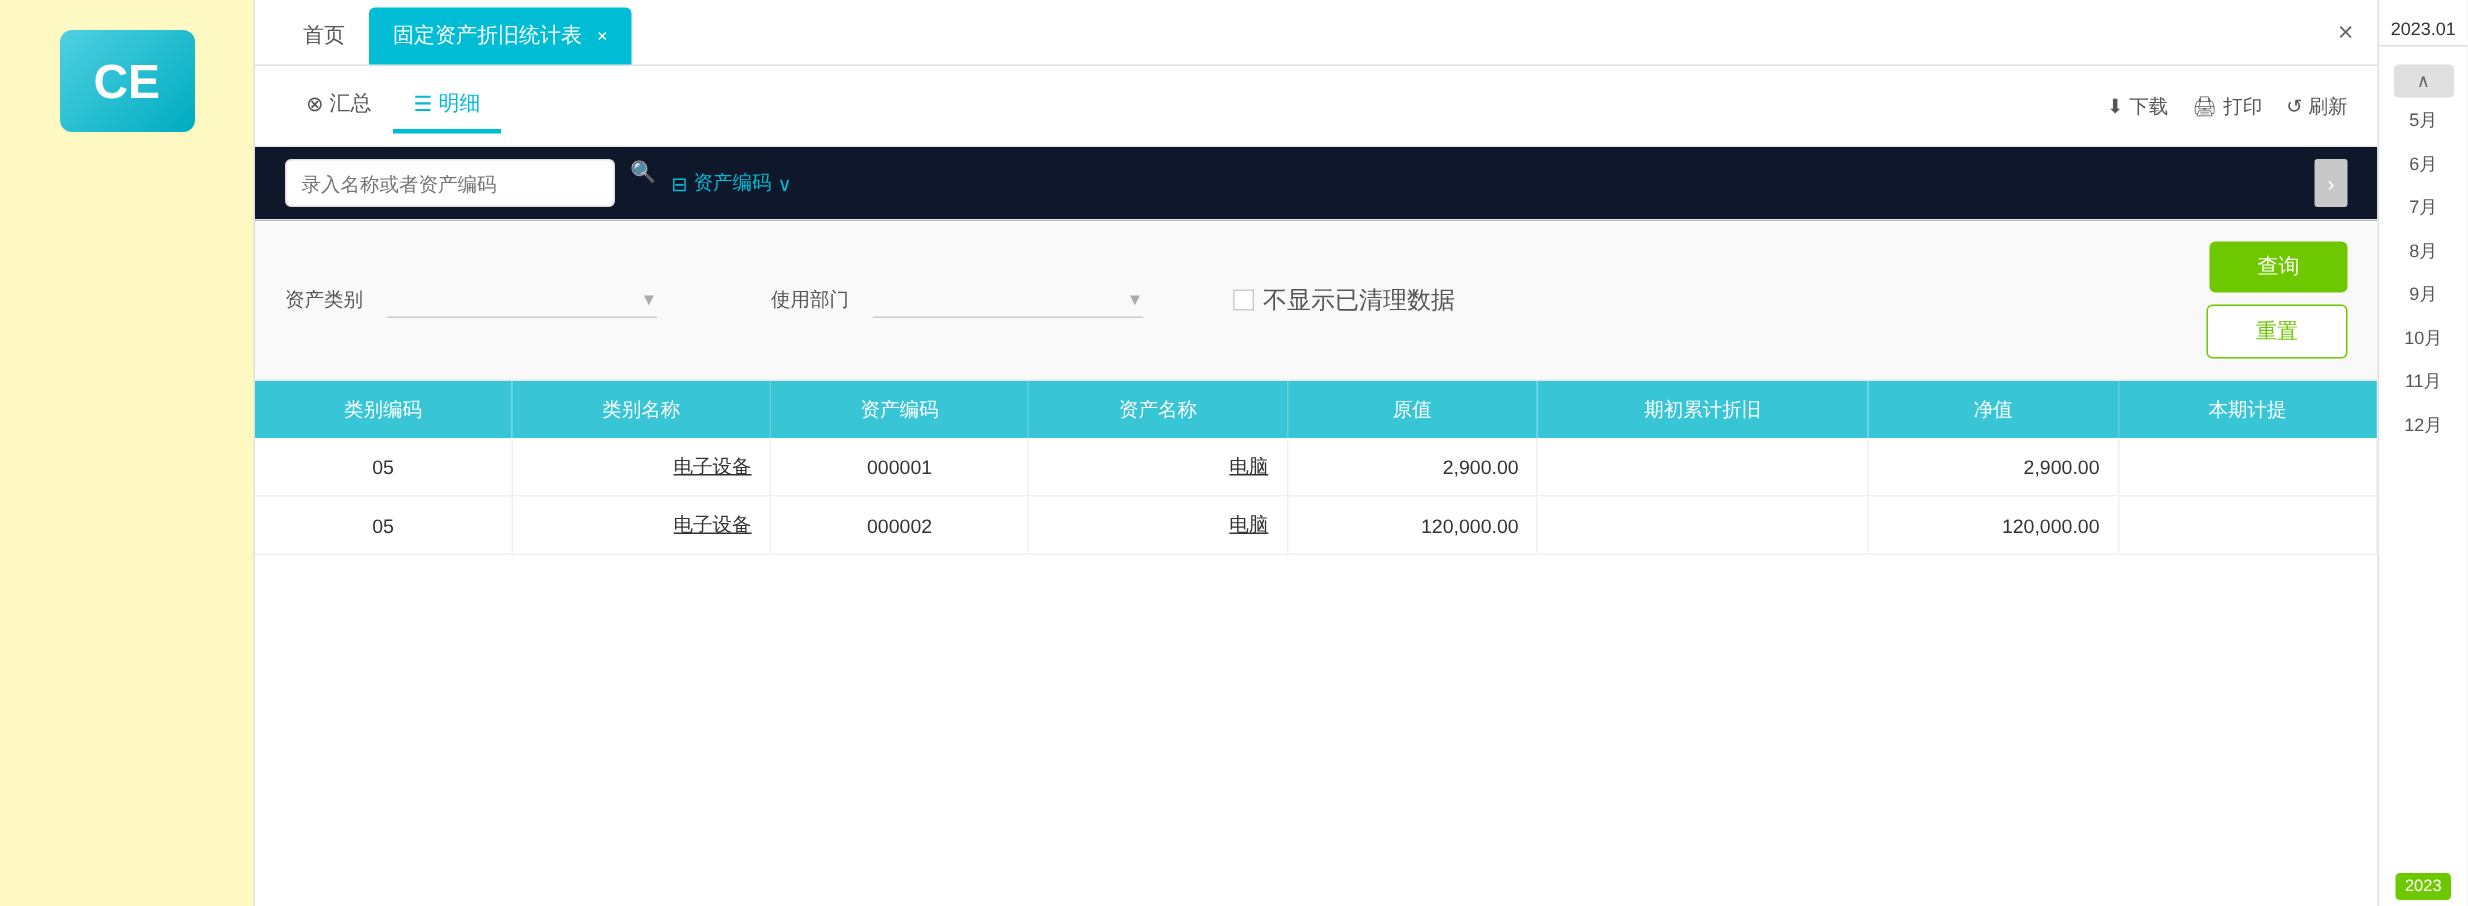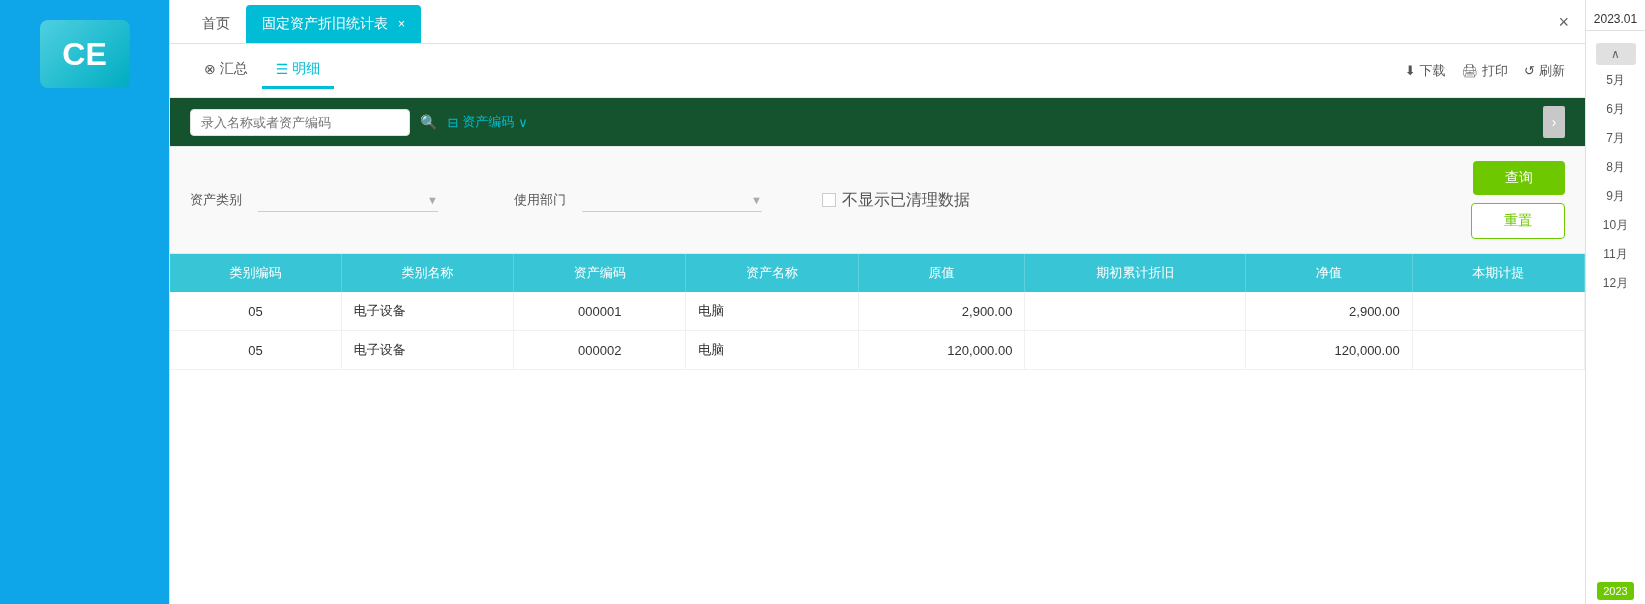--- a/index.html
+++ b/index.html
@@ -2,21 +2,21 @@
 <html><head>
   <meta charset="utf-8">
   <style>
     * { box-sizing: border-box; margin: 0; padding: 0; }
     body { font-family: "Microsoft YaHei", "PingFang SC", sans-serif; font-size: 13px; background: #f0f2f5; color: #333; width: 1645px; height: 604px; overflow: hidden; display: flex; }
 
     
     .logo-area {
       width: 170px;
       min-width: 170px;
-      background: #0ea5e9;
+      background: #fef9c3;
       display: flex;
       flex-direction: column;
       align-items: center;
       padding-top: 10px;
       border-right: 1px solid #e0e0e0;
     }
     .logo-circle {
       width: 90px;
       height: 68px;
       border-radius: 8px;
@@ -232,21 +232,21 @@
     tbody tr {
       background: #fff;
       border-bottom: 1px solid #f0f0f0;
     }
     tbody td {
       padding: 10px 12px;
       text-align: center;
       border-right: 1px solid #f0f0f0;
     }
     tbody td.right { text-align: right; }
-    tbody td.left { text-align: left; }
+    tbody td.left { text-align: right; text-decoration: underline; }
     .total-row {
       background: #e8f8fd !important;
     }
     .total-row td { font-weight: normal; color: #333; }
     .total-icon { color: #00bcd4; margin-right: 4px; font-size: 11px; }
 
     
     .right-panel {
       width: 60px;
       background: #fff;
@@ -335,21 +335,21 @@
         <span>🖨</span>
         <span>打印</span>
       </span>
       <span>
         <span>↺</span>
         <span>刷新</span>
       </span>
     </div>
   </div>
 
-  <div style="background:#14532d; padding: 8px 20px; display:flex; align-items:center; gap:10px; border-bottom:1px solid #e8e8e8; position:relative;">
+  <div style="background:#0f172a; padding: 8px 20px; display:flex; gap:10px; border-bottom:1px solid #e8e8e8; position:relative;">
     <input class="search-input" type="text" placeholder="录入名称或者资产编码" style="">
     <span class="search-icon">🔍</span>
     <span class="more-filter">
       <span style="color:#00bcd4;">⊟</span>
       <span>资产编码</span>
       <span>∨</span>
     </span>
     <div style="margin-left:auto; background:#c8c8c8; color:#fff; width:22px; height:32px; display:flex; align-items:center; justify-content:center; cursor:pointer; border-radius:2px; font-size:14px;">›</div>
   </div>
 

